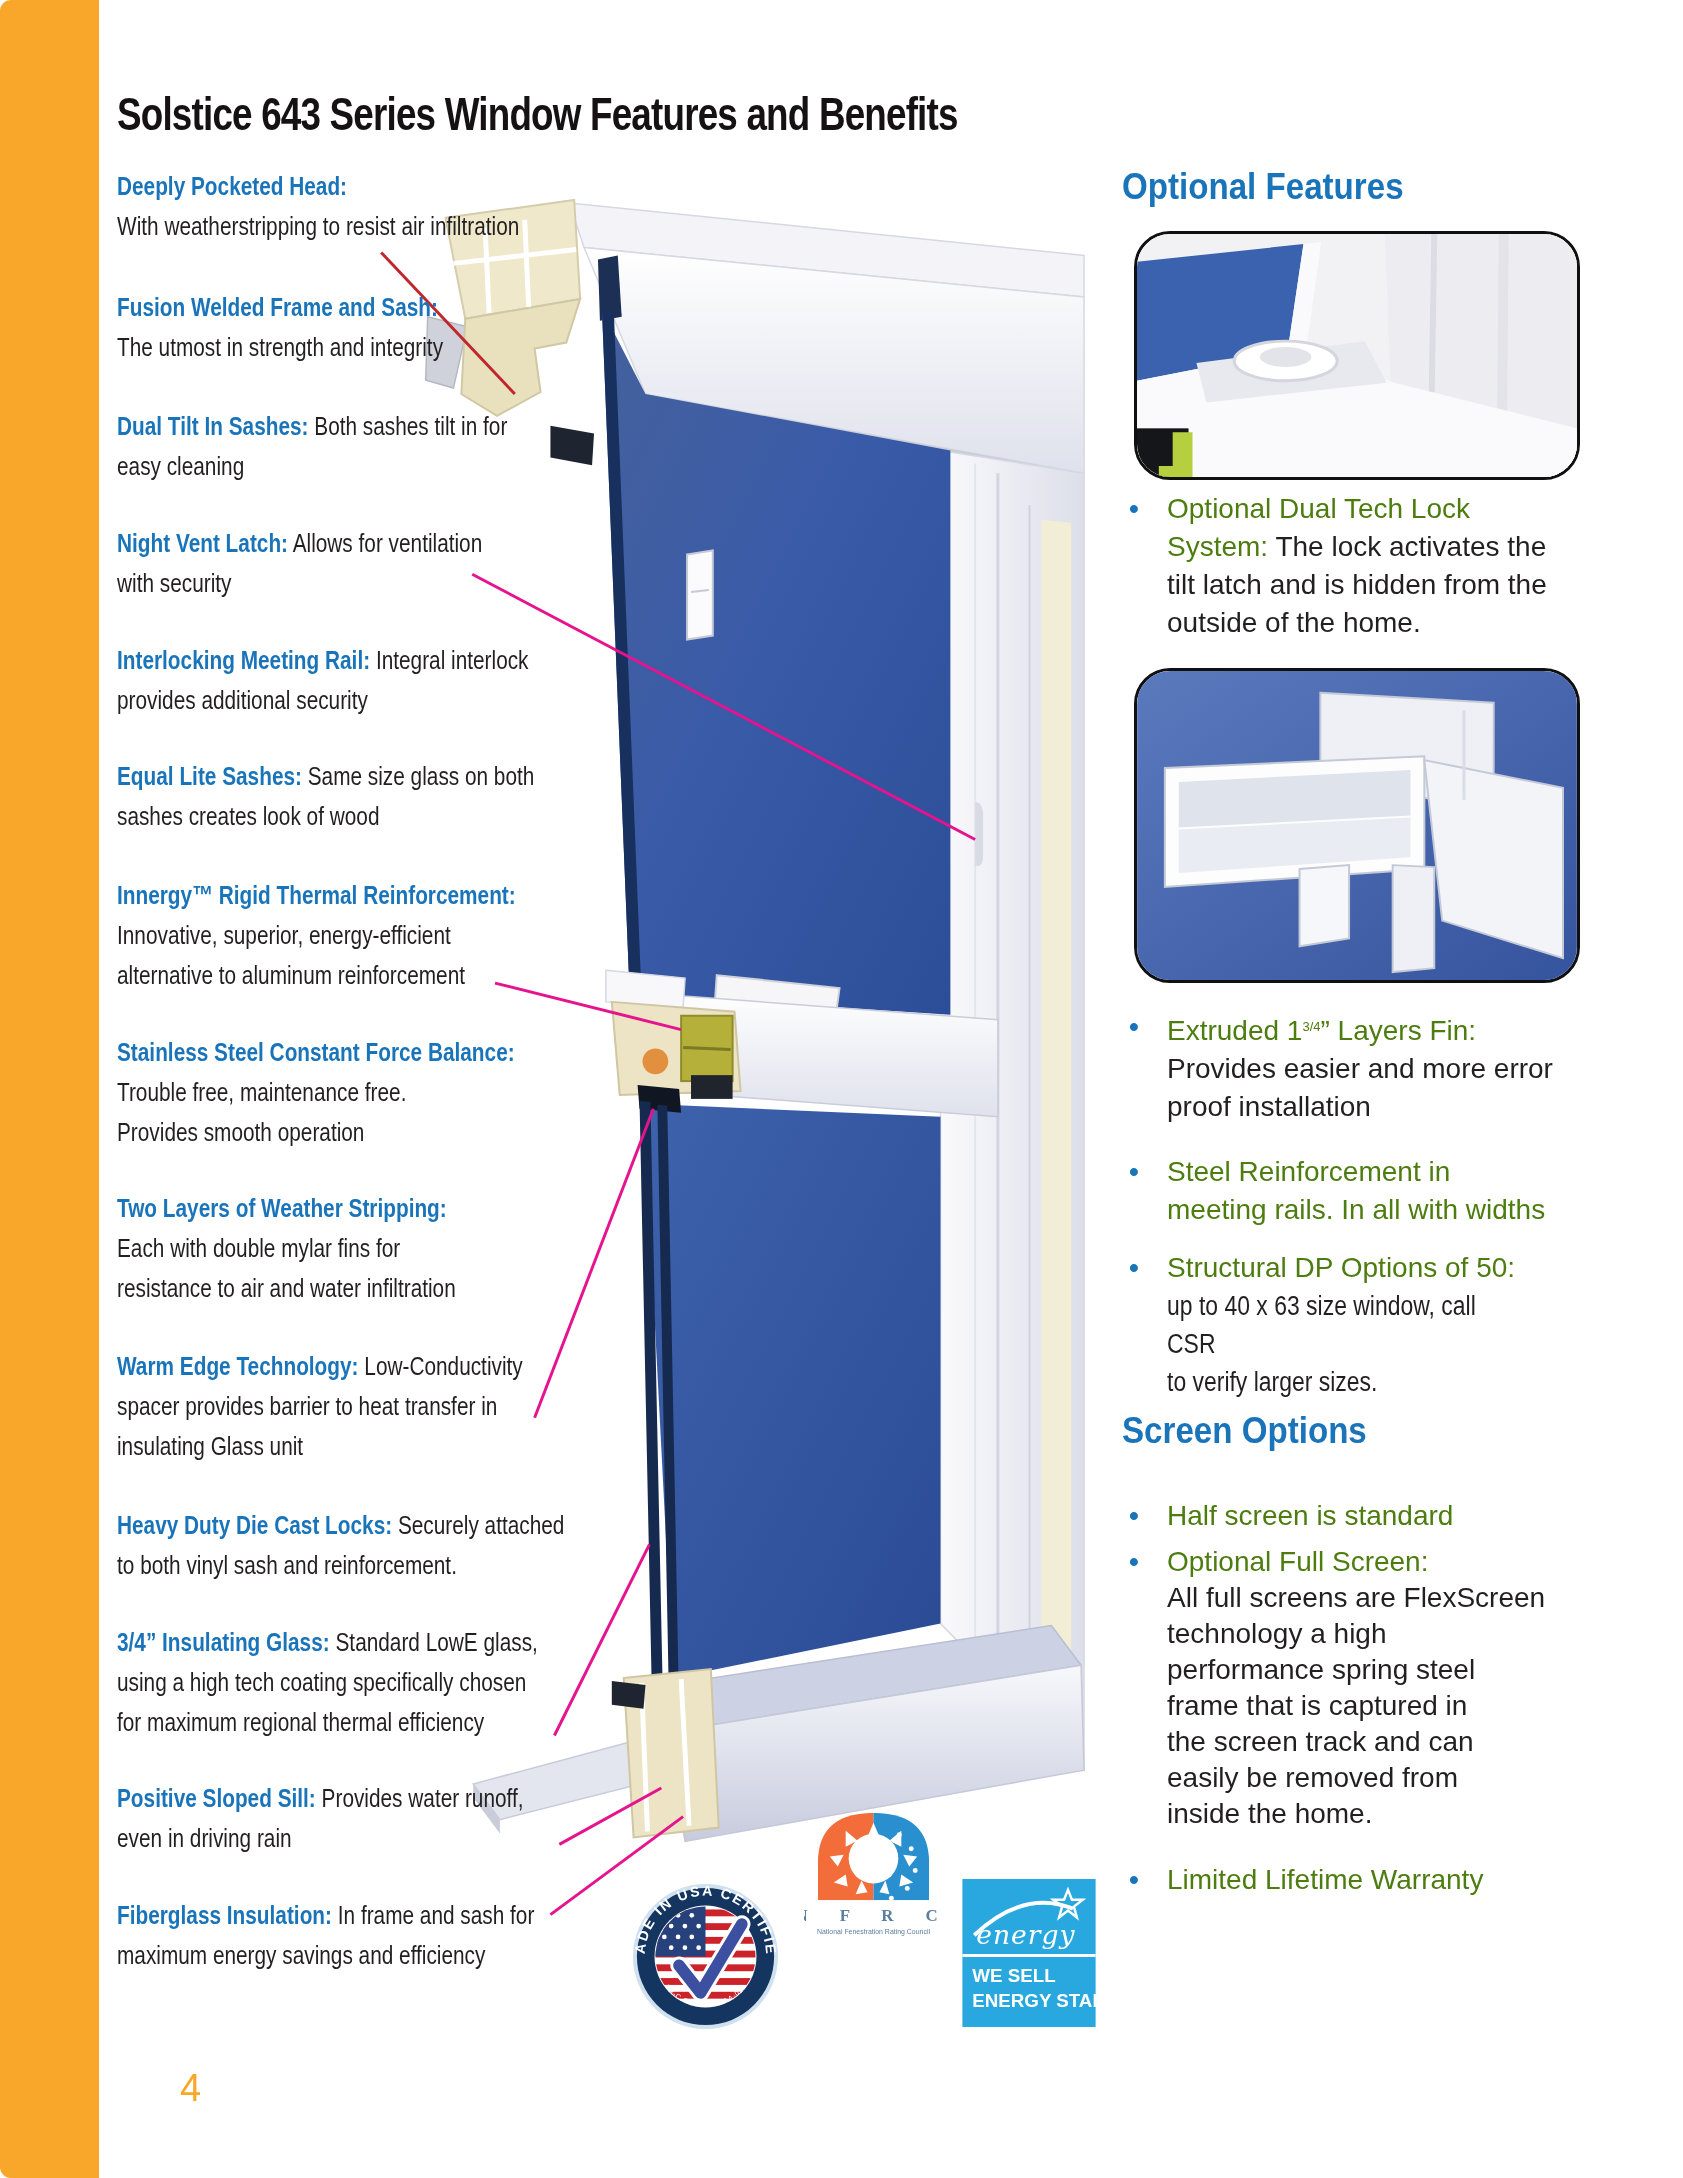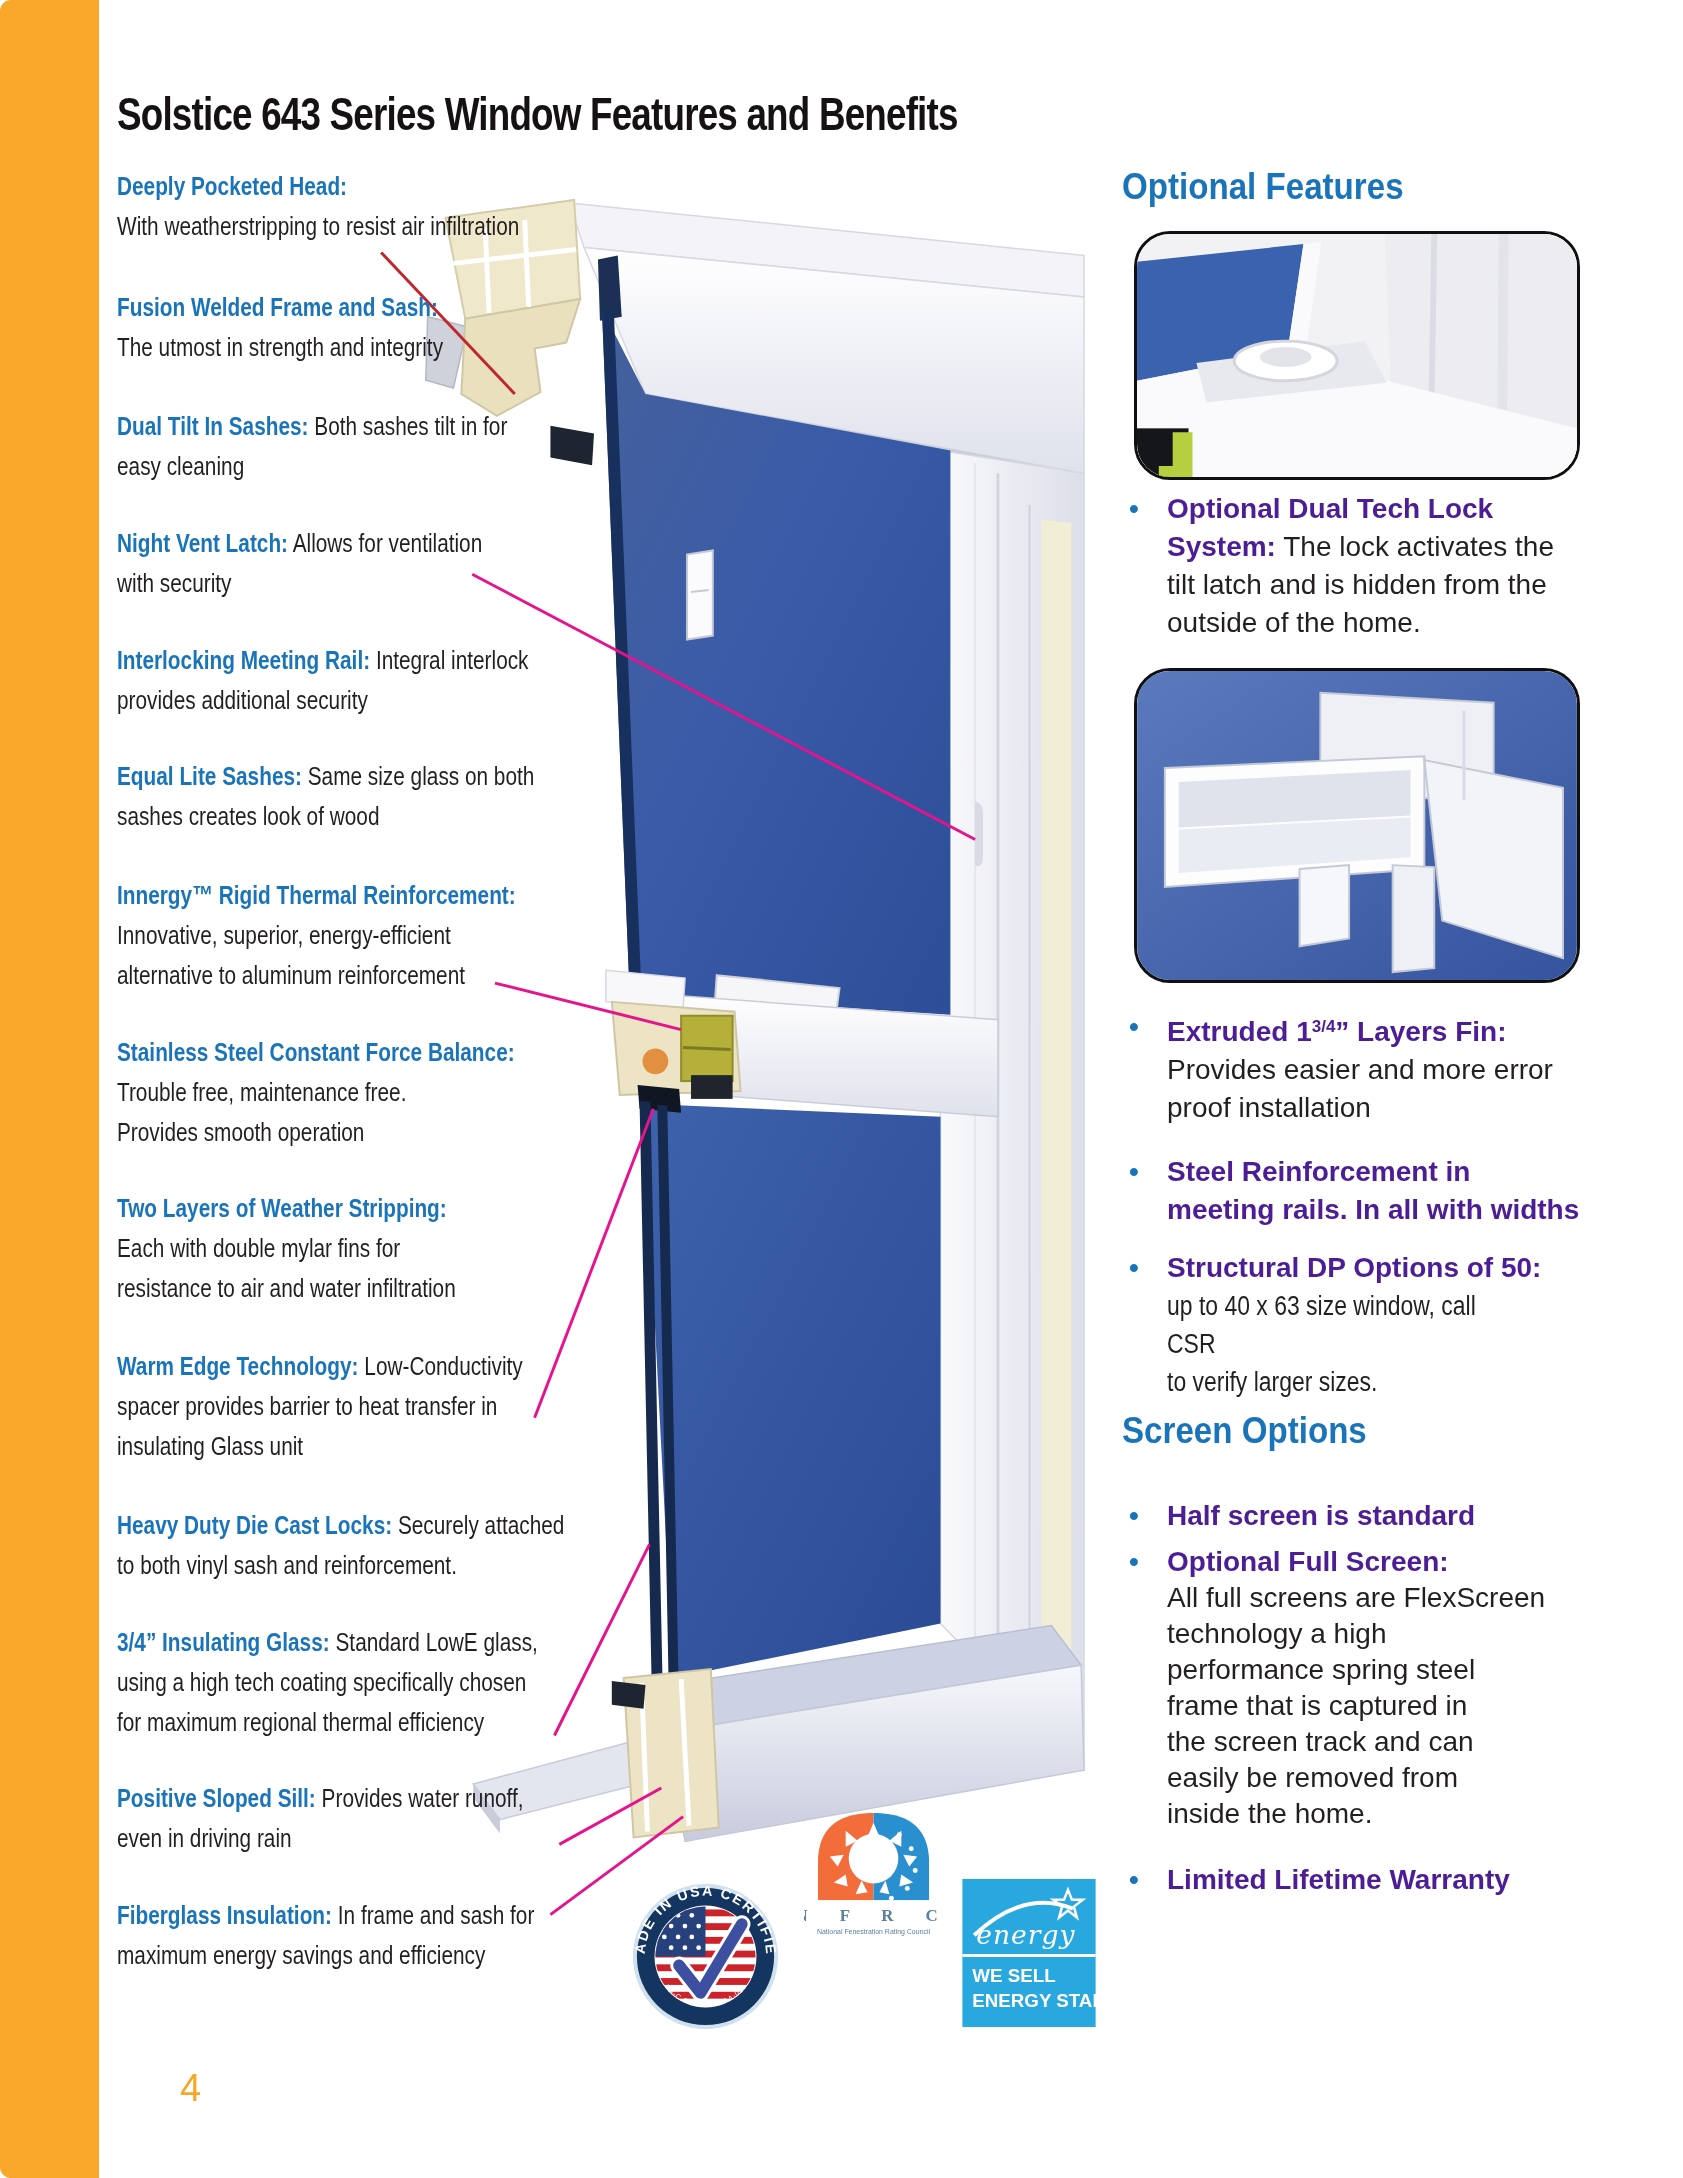--- a/index.html
+++ b/index.html
@@ -15,25 +15,25 @@
   .feat.stack .h{display:block;}
   .feat .b{white-space:pre-line;color:#231f20;}
   
   .rhead{position:absolute;left:1122px;font-size:36px;font-weight:bold;color:#1a74ba;
          transform:scaleX(.92);transform-origin:left top;white-space:nowrap;}
   .photo{position:absolute;left:1134px;width:446px;border:3px solid #101010;border-radius:36px;
          overflow:hidden;box-sizing:border-box;}
   .bullet{position:absolute;left:1129px;width:465px;font-size:28px;line-height:38px;}
   .bullet:before{content:"•";color:#1a74ba;font-weight:bold;position:absolute;left:0;top:0;}
   .bullet .bt{display:block;margin-left:38px;}
-  .bullet .h{font-weight:bold;color:#4c1d95;white-space:pre-line;}
+  .bullet .h{font-weight:normal;color:#4d7c0f;white-space:pre-line;}
   .bullet .b{white-space:pre-line;color:#231f20;}
   .bullet .b.block{display:block;}
   .bullet .cond{transform:scaleX(.85);transform-origin:left top;font-size:27px;}
-  .bullet sup{font-size:17px;vertical-align:9px;}
+  .bullet sup{font-size:13px;vertical-align:9px;}
   #pagenum{position:absolute;left:180px;top:2067px;font-size:38px;color:#f9a72b;}
   #art{position:absolute;left:0;top:0;width:1683px;height:2178px;pointer-events:none;}
   .logo{position:absolute;}
   .txt-layer{position:relative;z-index:2;}
 </style>
 </head>
 <body>
 
 <div id="page">
 

